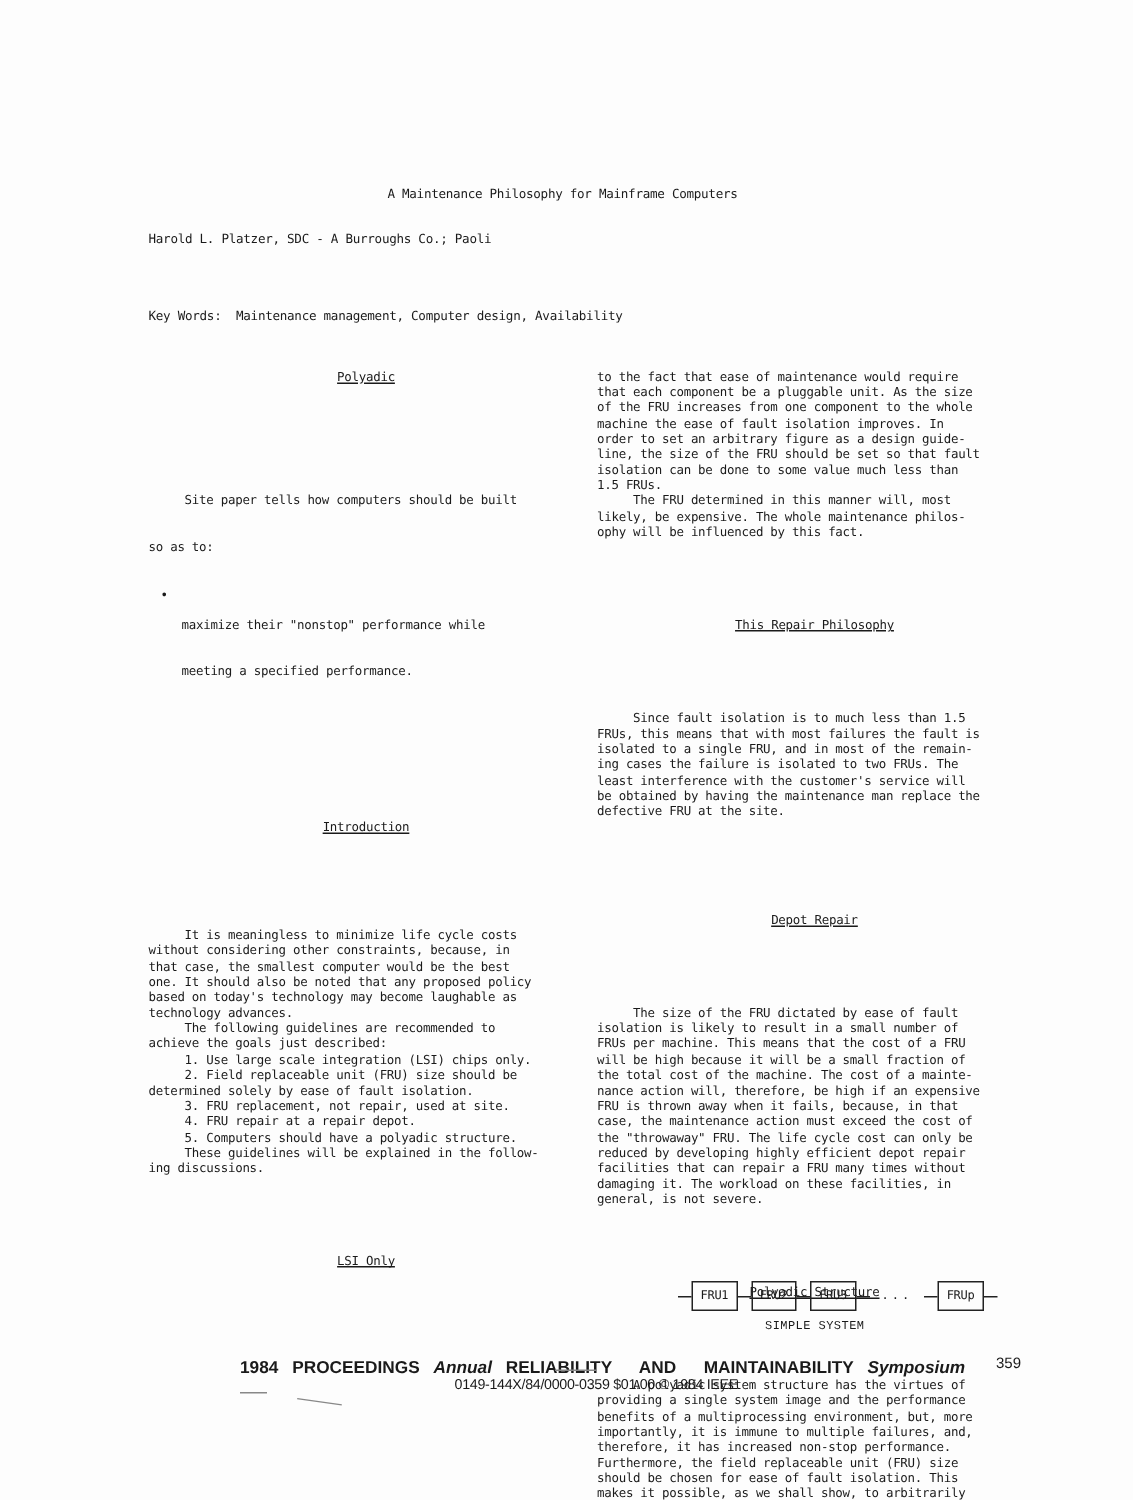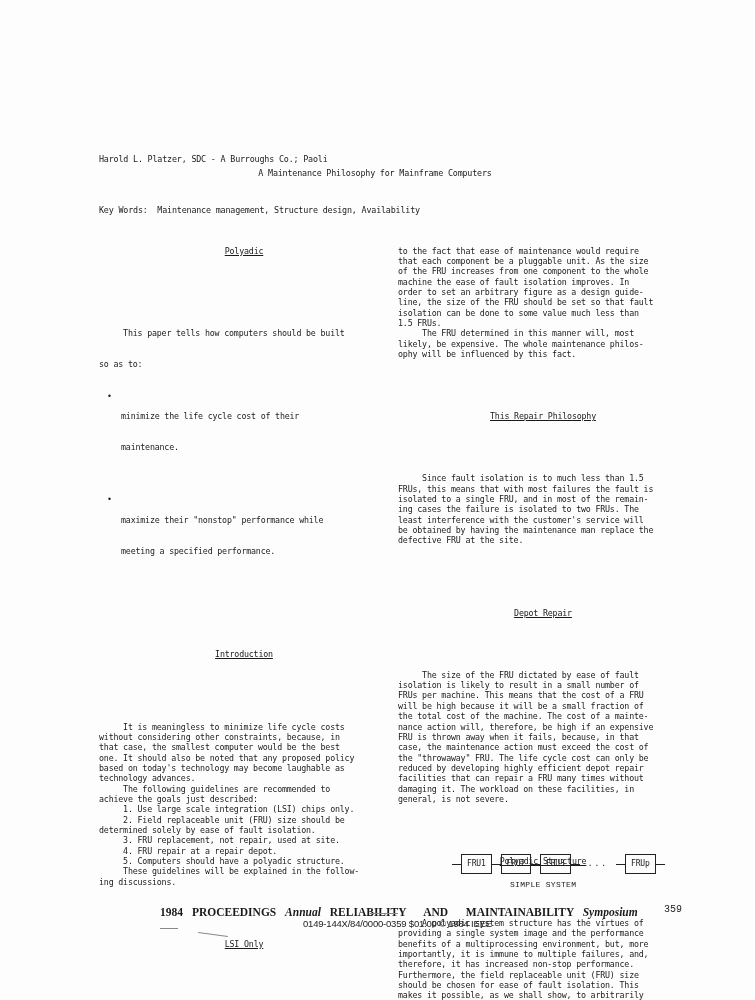--- a/index.html
+++ b/index.html
@@ -1,59 +1,55 @@
 <!DOCTYPE html>
 <html><head>
 <meta charset="utf-8">
 <style>
   html, body { margin:0; padding:0; }
   body { width:755px; height:1000px; background:#fdfdfd; position:relative; overflow:hidden;
          font-family:"DejaVu Sans Mono","Liberation Mono",monospace; color:#1a1a1a; }
   .abs { position:absolute;text-align:right; }
   .tw { font-size:8.3px; line-height:10.35px; letter-spacing:-0.18px; white-space:pre; }
-  #title { left:0; width:750px; top:124px; text-align:center; font-size:8.4px;margin-top:44px; }
+  #title { left:0; width:750px; top:124px; text-align:center; font-size:8.4px; }
   #author { left:99px; top:154px; font-size:8.4px; }
   #keywords { left:99px; top:205px; font-size:8.4px; }
   .col { position:absolute; width:290px; }
   #colL { left:99px; top:225px; }
   #colR { left:398px; top:225px; }
   .h { text-align:center; text-decoration:underline; margin:0; }
   .p { margin:0; white-space:pre; }
   .gap { height:10.35px; }
   .gap2 { height:20.7px; }
   .bul { padding-left:22px; position:relative; }
   .bul::before { content:"\2022"; position:absolute; left:8px; }
   #diagram { left:452px; top:857px; height:14px; display:flex; align-items:center; font-size:8px; }
   .fru { border:1px solid #222; padding:4px 5px; height:10px; line-height:10px; }
   .wire { width:9px; height:1px; background:#222; }
   .dots { padding:0 8px; letter-spacing:2px; }
   #diag-caption { left:510px; top:880px; font-size:8px; letter-spacing:0.3px;font-family:Liberation Mono, monospace; }
   #copyright { left:303px; top:918px; font-family:"Liberation Sans",sans-serif; font-size:9.5px; letter-spacing:-0.2px; }
-  #footer { left:160px; top:906px; font-family:Liberation Serif, serif; font-weight:bold; font-size:11.5px; word-spacing:6px; }
+  #footer { left:160px; top:906px; font-family:Liberation Sans, sans-serif; font-weight:bold; font-size:11.5px; word-spacing:6px; }
   #footer .it { font-style:italic; font-weight:bold; }
-  #pagenum { left:664px; top:904px; font-family:Liberation Mono, monospace; font-size:10px; }
+  #pagenum { left:664px; top:904px; font-family:Liberation Sans, sans-serif; font-size:10px; }
   .speck { position:absolute; background:#888; height:1px; }
 </style>
 </head>
 <body>
 
 <div id="title" class="abs tw">A Maintenance Philosophy for Mainframe Computers</div>
 <div id="author" class="abs tw">Harold L. Platzer, SDC - A Burroughs Co.; Paoli</div>
-<div id="keywords" class="abs tw">Key Words:  Maintenance management, Structure design, Availability</div>
+<div id="keywords" class="abs tw">Key Words:  Maintenance management, Computer design, Availability</div>
 
 <div id="colL" class="col tw">
   <div class="h">Polyadic</div>
   <div class="gap"></div>
   <div>
-    <div class="p">     This paper tells how computers should be built</div>
+    <div class="p">     Site paper tells how computers should be built</div>
     <div class="p">so as to:</div>
-    <div class="bul">
-      <div class="p">minimize the life cycle cost of their</div>
-      <div class="p">maintenance.</div>
-    </div>
     <div class="bul">
       <div class="p">maximize their "nonstop" performance while</div>
       <div class="p">meeting a specified performance.</div>
     </div>
   </div>
   <div class="gap"></div>
   <div class="h">Introduction</div>
   <div class="gap2"></div>
   <div id="intro-body"><div class="p">     It is meaningless to minimize life cycle costs</div><div class="p">without considering other constraints, because, in</div><div class="p">that case, the smallest computer would be the best</div><div class="p">one. It should also be noted that any proposed policy</div><div class="p">based on today's technology may become laughable as</div><div class="p">technology advances.</div><div class="p">     The following guidelines are recommended to</div><div class="p">achieve the goals just described:</div><div class="p">     1. Use large scale integration (LSI) chips only.</div><div class="p">     2. Field replaceable unit (FRU) size should be</div><div class="p">determined solely by ease of fault isolation.</div><div class="p">     3. FRU replacement, not repair, used at site.</div><div class="p">     4. FRU repair at a repair depot.</div><div class="p">     5. Computers should have a polyadic structure.</div><div class="p">     These guidelines will be explained in the follow-</div><div class="p">ing discussions.</div></div>
   <div class="gap"></div>

